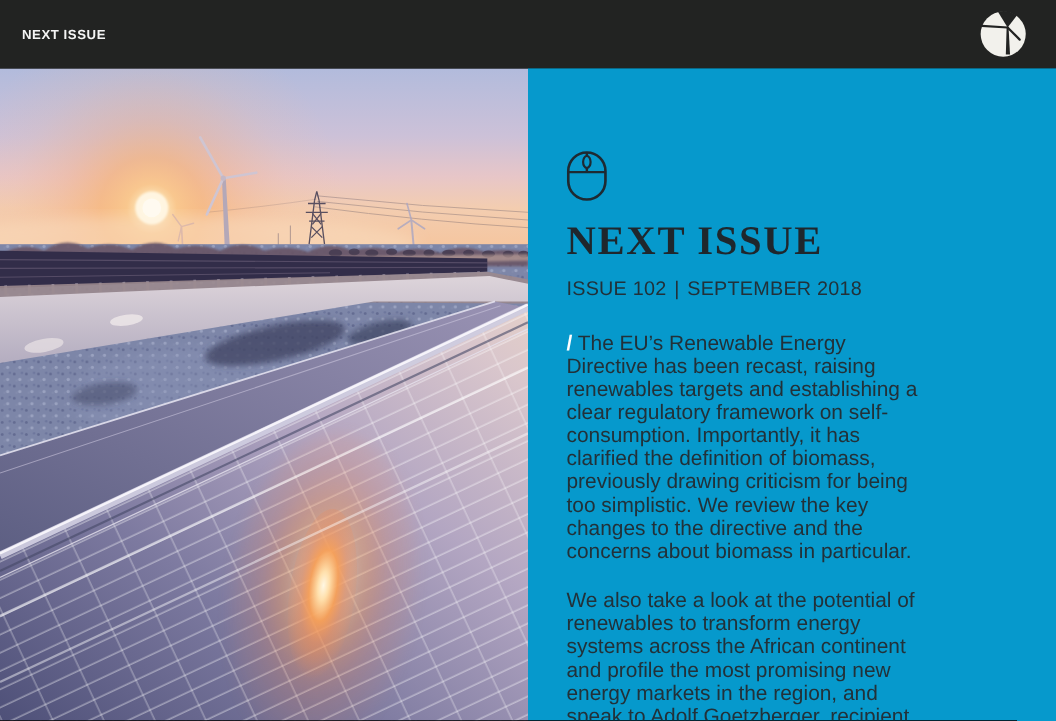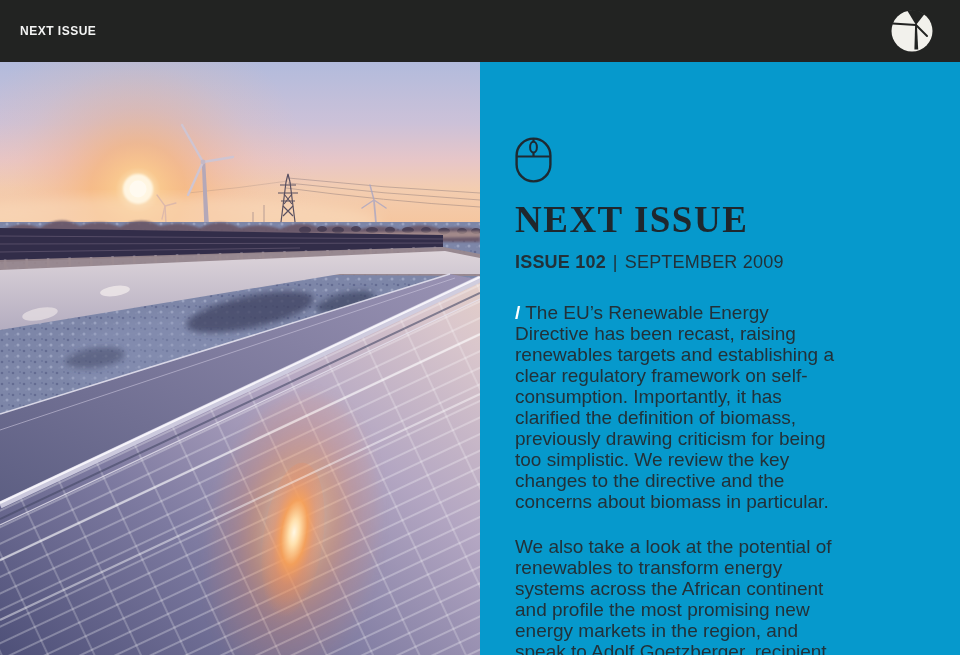--- a/index.html
+++ b/index.html
@@ -27,21 +27,21 @@
     position:absolute; left:480px; top:62px; width:480px; height:593px;
     background:#0699cc; color:#223139; padding:75px 45px 0 35px; overflow:hidden;
   }
   .mouse-icon { width:37px; height:46px; display:block; }
   .page-title {
     margin-top:16px;
     font-family:"Liberation Serif", serif; font-weight:700;
     font-size:37px; line-height:1.15; letter-spacing:1.5px; color:#1f272d;
   }
   .issue-line { margin-top:8px; font-size:18px; line-height:24px; color:#223139; letter-spacing:.2px; }
-  .issue-num { font-weight:700; }
+  .issue-num { font-weight:400; }
   .issue-sep { font-weight:400; margin:0 7px; }
   .issue-date { font-weight:400; }
   .body-copy { width:332px; font-size:19px; line-height:21px; color:#223139; }
   .para1 { margin-top:28px; }
   .para2 { margin-top:24px; }
   .slash { color:#ffffff; font-weight:700; }
 </style>
 </head>
 <body>
 
@@ -242,21 +242,21 @@
     <svg class="mouse-icon" viewBox="0 0 37 46" aria-hidden="true">
       <rect x="1.6" y="1.6" width="33.8" height="42.8" rx="16.9" fill="none" stroke="#1e2a32" stroke-width="2.4"></rect>
       <line x1="1.6" y1="19.5" x2="35.4" y2="19.5" stroke="#1e2a32" stroke-width="2.2"></line>
       <line x1="18.5" y1="1.6" x2="18.5" y2="19.5" stroke="#1e2a32" stroke-width="2.2"></line>
       <ellipse cx="18.5" cy="10.2" rx="3.4" ry="5.4" fill="#0699cc" stroke="#1e2a32" stroke-width="2"></ellipse>
     </svg>
 
     <h1 class="page-title">NEXT ISSUE</h1>
 
     <div class="issue-line">
-      <span class="issue-num">ISSUE 102</span><span class="issue-sep">|</span><span class="issue-date">SEPTEMBER 2009</span>
+      <span class="issue-num">ISSUE 102</span><span class="issue-sep">|</span><span class="issue-date">SEPTEMBER 2018</span>
     </div>
 
     <p class="body-copy para1"><span class="slash">/</span> <span>The EU’s Renewable Energy Directive has been recast, raising renewables targets and establishing a clear regulatory framework on self-consumption. Importantly, it has clarified the definition of biomass, previously drawing criticism for being too simplistic. We review the key changes to the directive and the concerns about biomass in particular.</span></p>
 
     <p class="body-copy para2"><span>We also take a look at the potential of renewables to transform energy systems across the African continent and profile the most promising new energy markets in the region, and speak to Adolf Goetzberger, recipient of the European Inventor of the Year lifetime achievement award for innovation in solar power technology and founder of the</span></p>
   </div>
 
 </div>
 
 </body></html>

